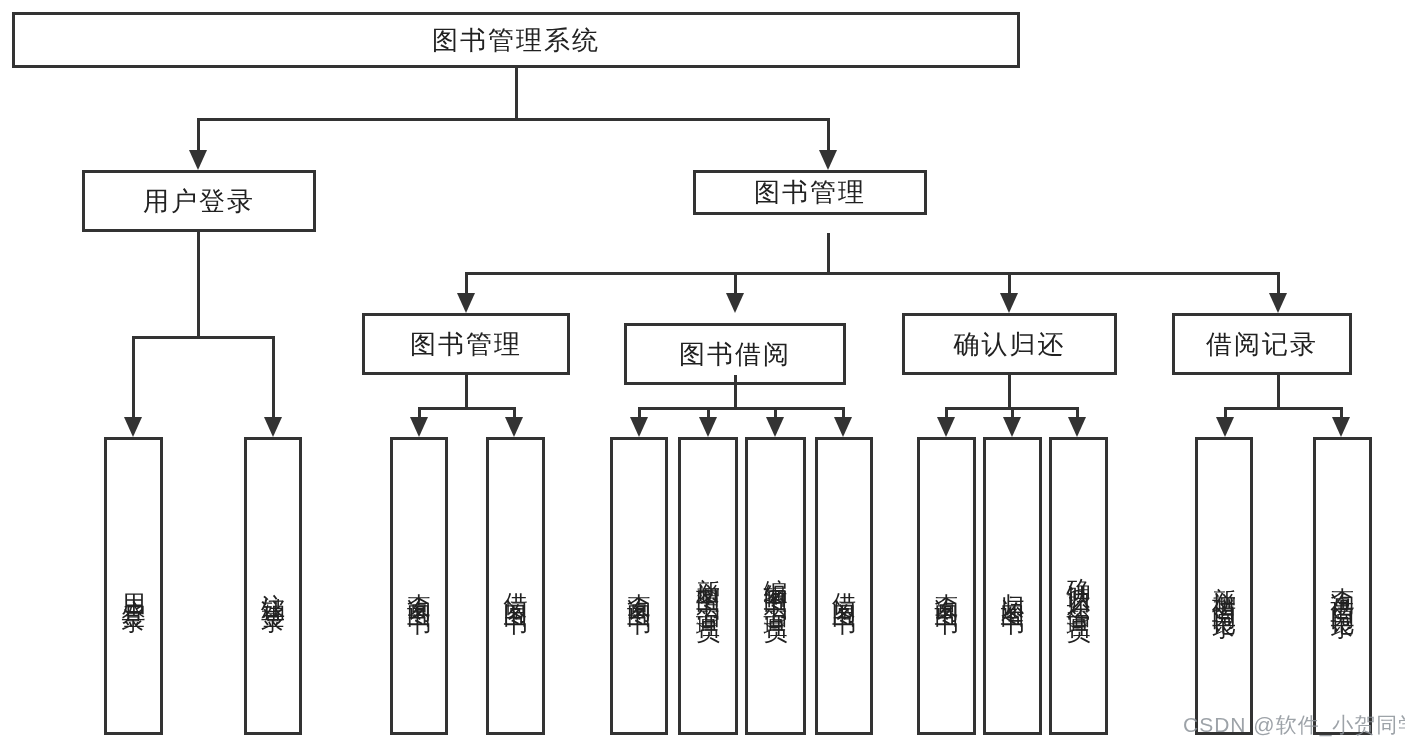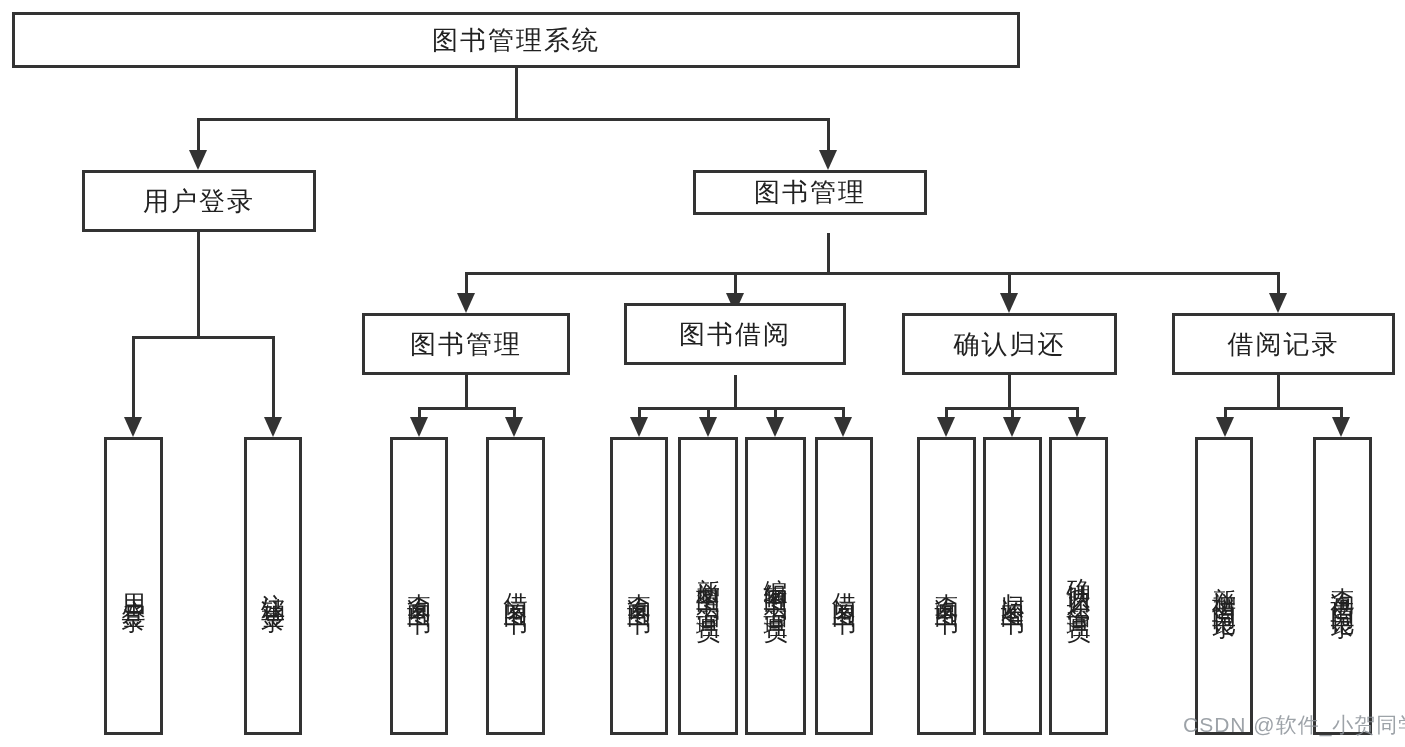--- a/index.html
+++ b/index.html
@@ -78,27 +78,27 @@
   <div class="vl" style="left:734px;top:272px;height:23px;"></div>
   <div class="arw" style="left:726px;top:293px;"></div>
   <div class="vl" style="left:1008px;top:272px;height:23px;"></div>
   <div class="arw" style="left:1000px;top:293px;"></div>
   <div class="vl" style="left:1277px;top:272px;height:23px;"></div>
   <div class="arw" style="left:1269px;top:293px;"></div>
 
   <div class="node" style="left:362px;top:313px;width:208px;height:62px;">
     <span>图书管理</span>
   </div>
-  <div class="node" style="left:624px;top:303px;width:222px;height:62px;">
+  <div class="node" style="left:624px;top:323px;width:222px;height:62px;">
     <span>图书借阅</span>
   </div>
   <div class="node" style="left:902px;top:313px;width:215px;height:62px;">
     <span>确认归还</span>
   </div>
-  <div class="node" style="left:1172px;top:313px;width:223px;height:62px;">
+  <div class="node" style="left:1172px;top:313px;width:180px;height:62px;">
     <span>借阅记录</span>
   </div>
 
   <div class="vl" style="left:465px;top:375px;height:35px;"></div>
   <div class="hl" style="left:418px;top:407px;width:98px;"></div>
   <div class="vl" style="left:418px;top:407px;height:12px;"></div>
   <div class="arw" style="left:410px;top:417px;"></div>
   <div class="vl" style="left:513px;top:407px;height:12px;"></div>
   <div class="arw" style="left:505px;top:417px;"></div>
 

